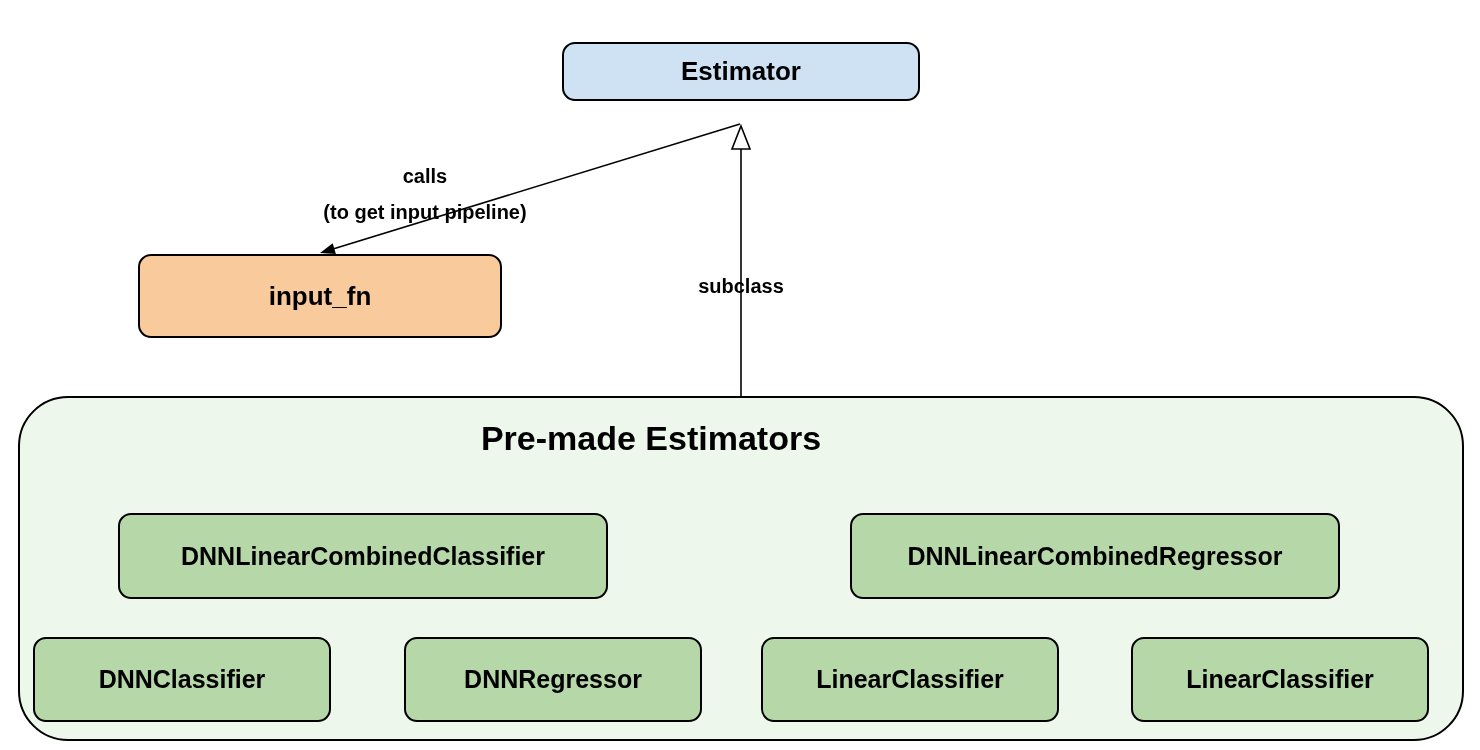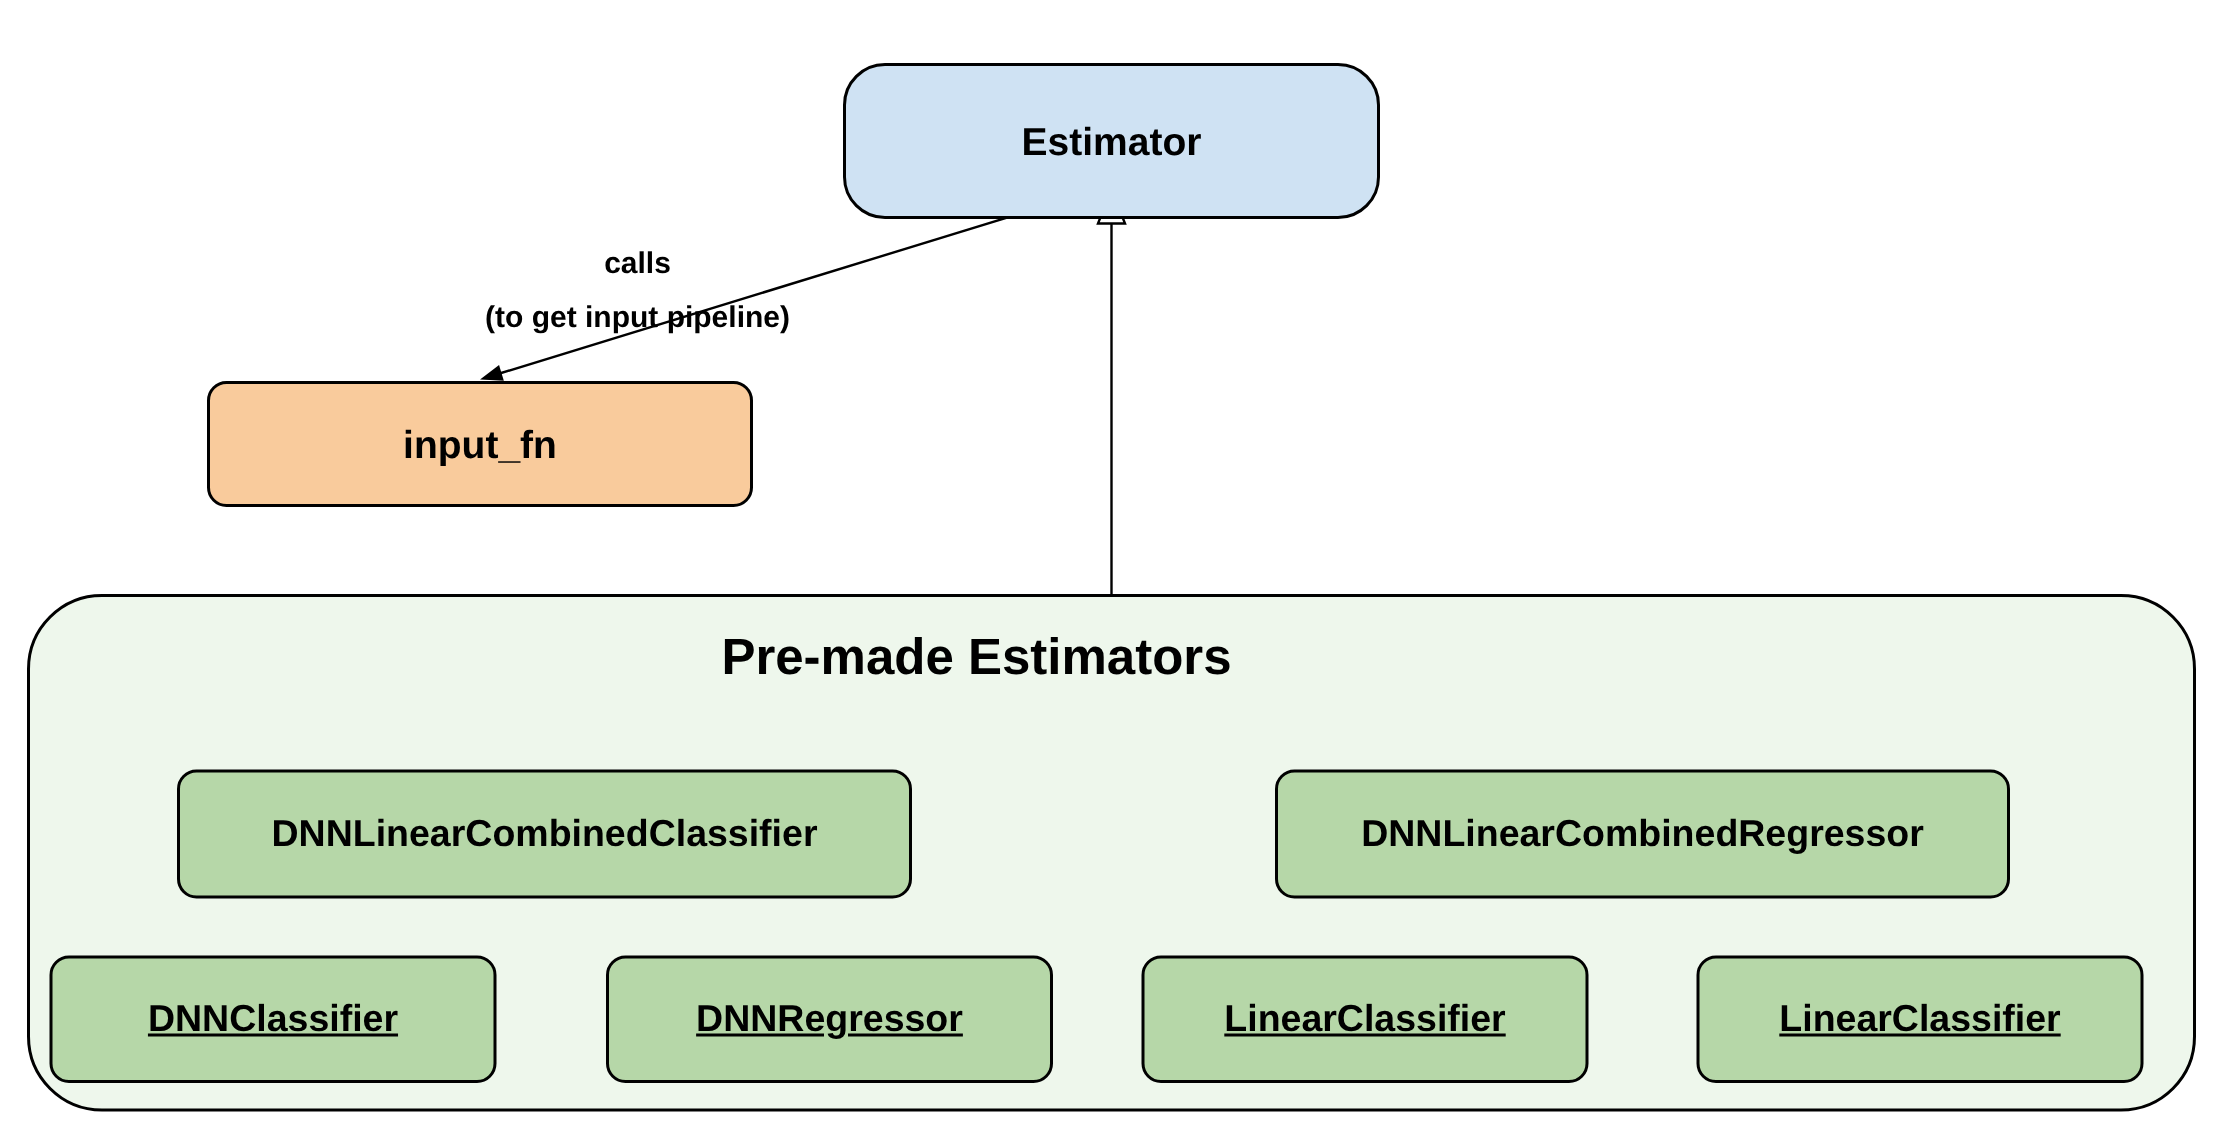--- a/index.html
+++ b/index.html
@@ -30,23 +30,22 @@
     align-items: center;
     justify-content: center;
     border: 2.5px solid #000000;
     border-radius: 13px;
     font-weight: 700;
     font-size: 26px;
     box-sizing: border-box;
   }
   .estimator {
     left: 562px; top: 42px;
-    width: 358px; height: 104px;
+    width: 358px; height: 59px;
     background: #cfe2f3;
-    border-radius: 28px;
   }
   .inputfn {
     left: 138px; top: 254px;
     width: 364px; height: 84px;
     background: #f9cb9c;
   }
   .edge-label {
     position: absolute;
     z-index: 3;
     font-weight: 700;
@@ -92,21 +91,21 @@
     justify-content: center;
     background: #b6d7a8;
     border: 2.5px solid #000000;
     border-radius: 13px;
     font-weight: 700;
     font-size: 25px;
     box-sizing: border-box;
     white-space: nowrap;
   }
   .row1 { top: 513px; width: 490px; height: 86px; }
-  .row2 { top: 637px; width: 298px; height: 85px; text-decoration: underline; }
+  .row2 { top: 637px; width: 298px; height: 85px; }
   .r1b1 { left: 118px; }
   .r1b2 { left: 850px; }
   .r2b1 { left: 33px; }
   .r2b2 { left: 404px; }
   .r2b3 { left: 761px; }
   .r2b4 { left: 1131px; }
 </style>
 </head>
 <body>
 
@@ -129,20 +128,21 @@
 
   <div class="edge-label calls-label">
     <div>calls</div>
     <div>(to get input pipeline)</div>
   </div>
 
   <div class="node inputfn">
     <span>input_fn</span>
   </div>
 
+  <div class="edge-label subclass-label">subclass</div>
 
   <div class="premade"></div>
   <div class="premade-title">Pre-made Estimators</div>
 
   <div class="pnode row1 r1b2">DNNLinearCombinedRegressor</div>
   <div class="pnode row1 r1b1">DNNLinearCombinedClassifier</div>
 
   <div class="pnode row2 r2b1">DNNClassifier</div>
   <div class="pnode row2 r2b2">DNNRegressor</div>
   <div class="pnode row2 r2b3">LinearClassifier</div>

